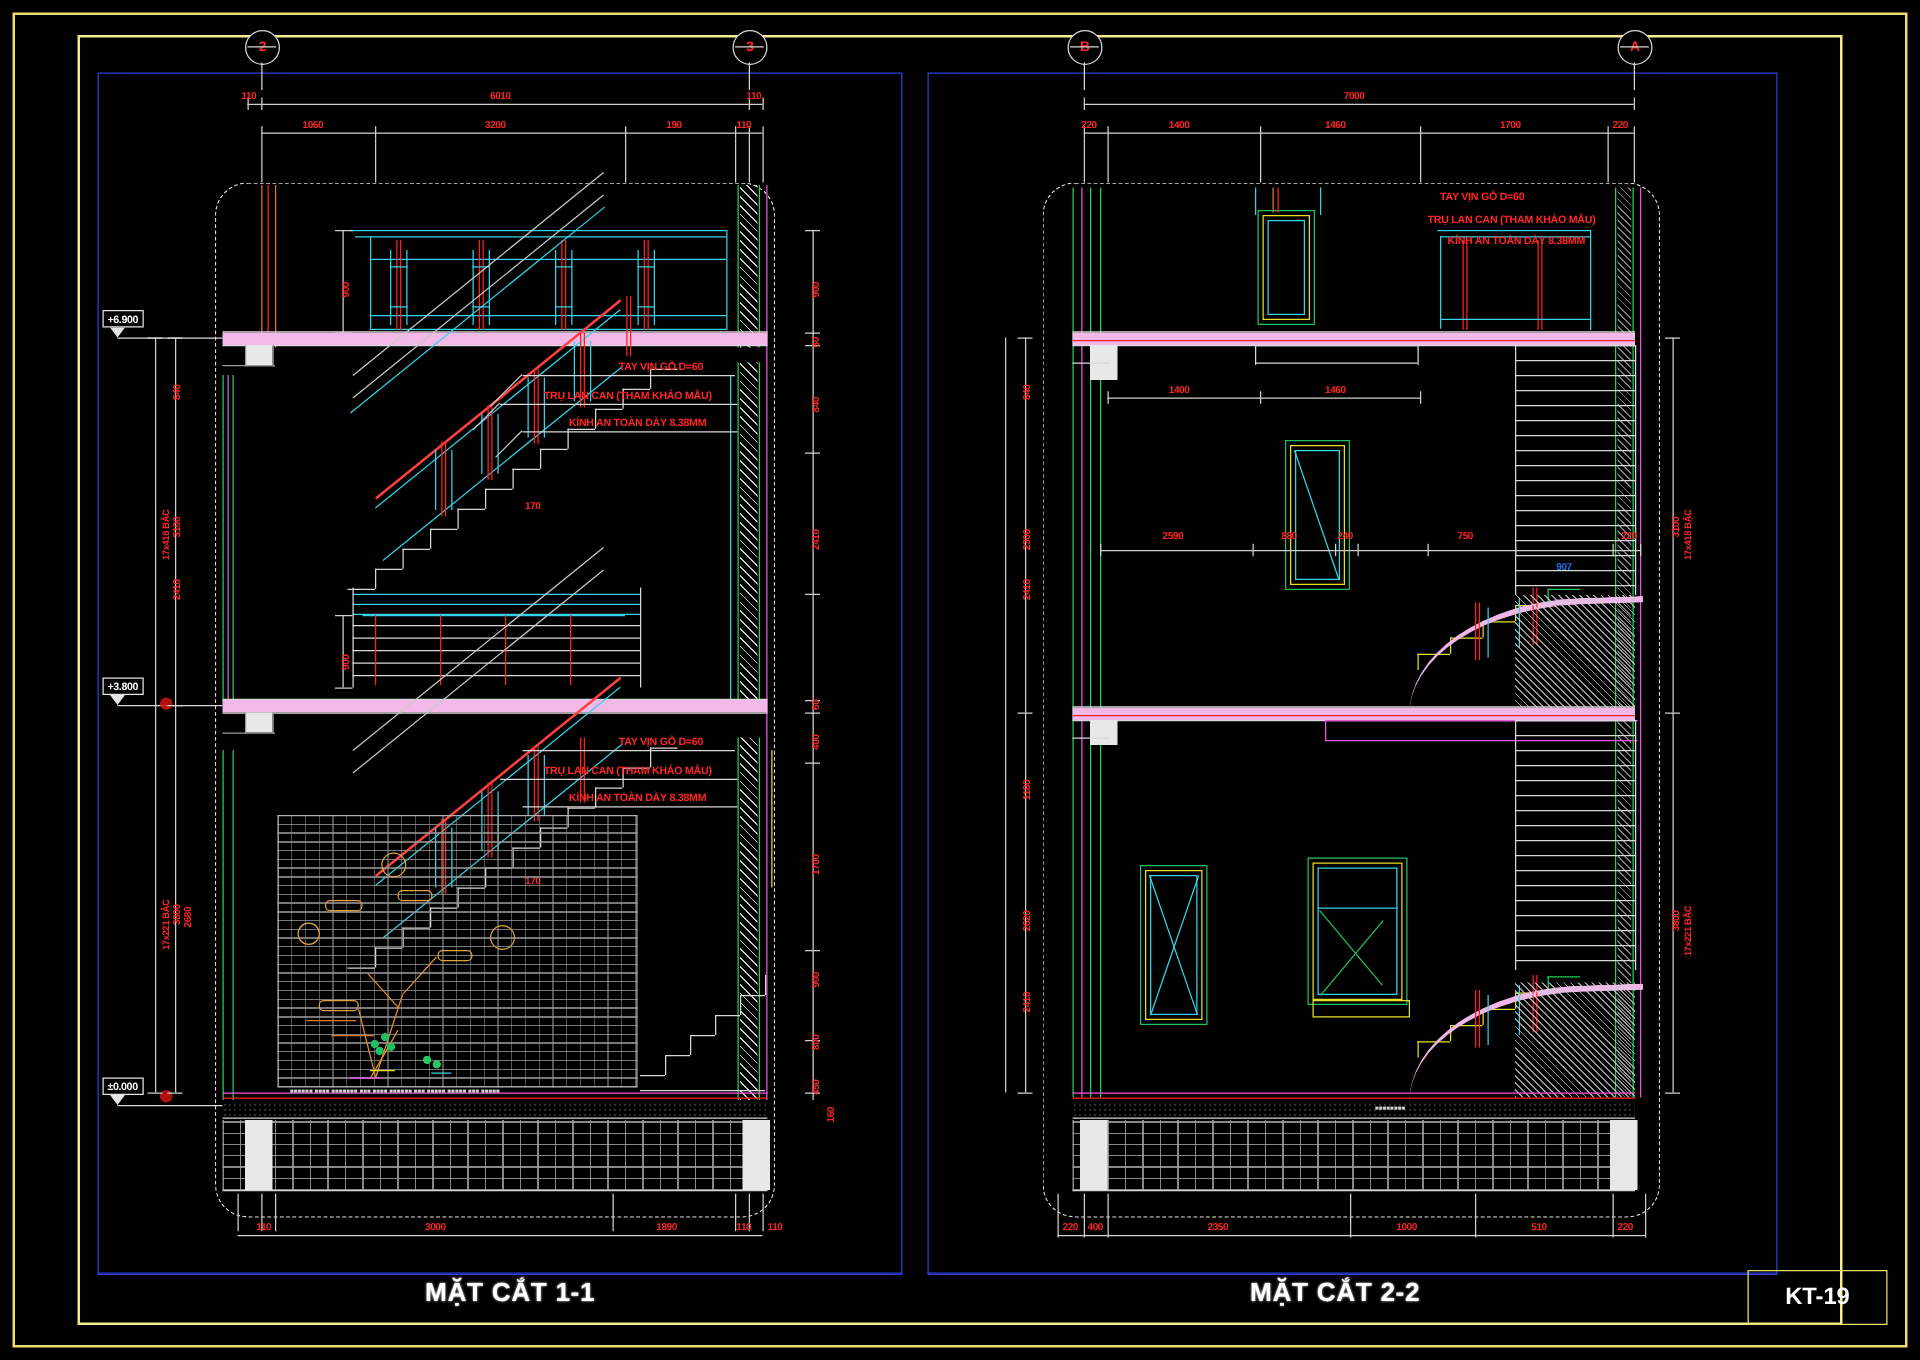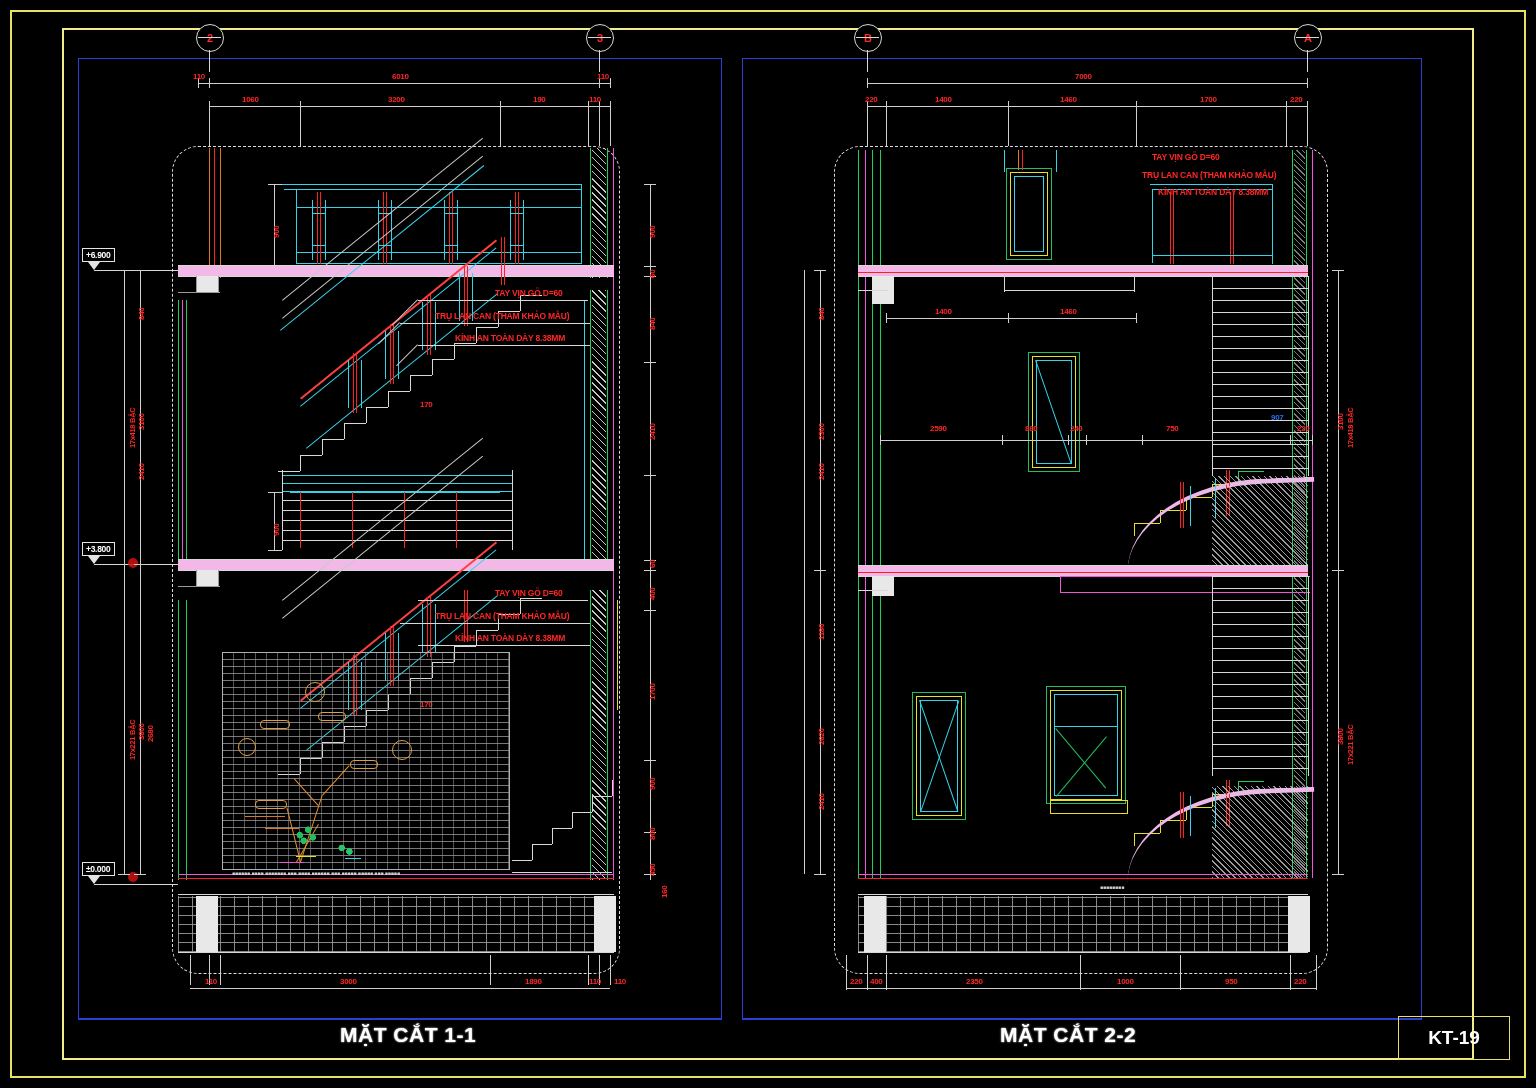--- a/index.html
+++ b/index.html
@@ -586,21 +586,21 @@
     <div class="ln v dim" style="left:308px;top:435px;height:10px;"></div>
     <div class="ln v dim" style="left:326px;top:435px;height:10px;"></div>
     <div class="ln v dim" style="left:382px;top:435px;height:10px;"></div>
     <div class="ln v dim" style="left:452px;top:435px;height:10px;"></div>
     <div class="ln v dim" style="left:530px;top:435px;height:10px;"></div>
     <div class="ln v dim" style="left:552px;top:435px;height:10px;"></div>
     <div class="dimtxt" style="left:170px;top:424px;">2590</div>
     <div class="dimtxt" style="left:265px;top:424px;">880</div>
     <div class="dimtxt" style="left:310px;top:424px;">240</div>
     <div class="dimtxt" style="left:406px;top:424px;">750</div>
-    <div class="dimtxt" style="left:485px;top:413px;color:#2b6fe8;margin-left:26px;">907</div>
+    <div class="dimtxt" style="left:485px;top:449px;color:#2b6fe8;">907</div>
     <div class="dimtxt" style="left:537px;top:424px;">220</div>
 
     <div class="abs" style="left:370px;top:470px;width:182px;height:100px;">
       <div class="ln h yellow" style="left:82px;top:14px;width:26px;"></div>
         <div class="ln v yellow" style="left:82px;top:14px;height:13px;"></div>
       <div class="ln h yellow" style="left:56px;top:27px;width:26px;"></div>
         <div class="ln v yellow" style="left:56px;top:27px;height:13px;"></div>
       <div class="ln h yellow" style="left:30px;top:40px;width:26px;"></div>
         <div class="ln v yellow" style="left:30px;top:40px;height:13px;"></div>
       <div class="ln h yellow" style="left:4px;top:53px;width:26px;"></div>
@@ -722,21 +722,21 @@
     <div class="ln v dim" style="left:107px;top:955px;height:35px;"></div>
     <div class="ln v dim" style="left:126px;top:955px;height:35px;"></div>
     <div class="ln v dim" style="left:320px;top:955px;height:35px;"></div>
     <div class="ln v dim" style="left:420px;top:955px;height:35px;"></div>
     <div class="ln v dim" style="left:530px;top:955px;height:35px;"></div>
     <div class="ln v dim" style="left:556px;top:955px;height:35px;"></div>
     <div class="dimtxt" style="left:90px;top:977px;">220</div>
     <div class="dimtxt" style="left:110px;top:977px;">400</div>
     <div class="dimtxt" style="left:206px;top:977px;">2350</div>
     <div class="dimtxt" style="left:357px;top:977px;">1000</div>
-    <div class="dimtxt" style="left:465px;top:977px;">950</div>
+    <div class="dimtxt" style="left:465px;top:977px;">510</div>
     <div class="dimtxt" style="left:534px;top:977px;">220</div>
   </div>
 
 
   <div class="abs title-rule" style="left:78px;top:1018px;width:644px;"></div>
   <div class="abs title-txt" style="left:340px;top:1023px;">MẶT CẮT 1-1</div>
 
   <div class="abs title-rule" style="left:742px;top:1018px;width:680px;"></div>
   <div class="abs title-txt" style="left:1000px;top:1023px;">MẶT CẮT 2-2</div>
 

